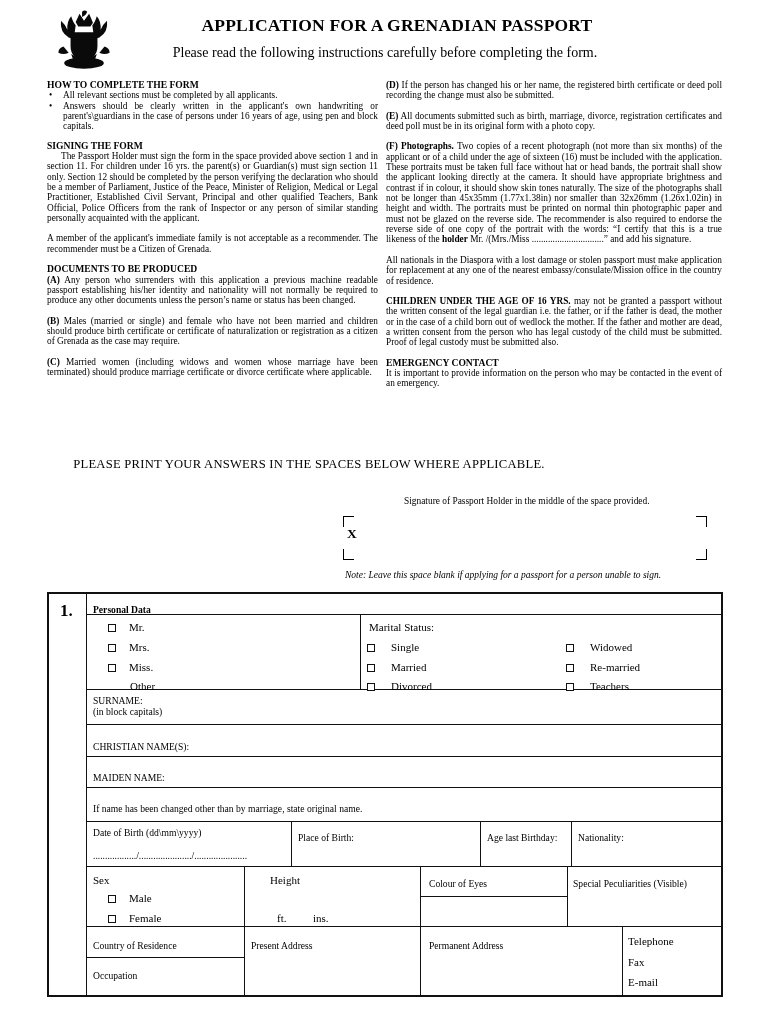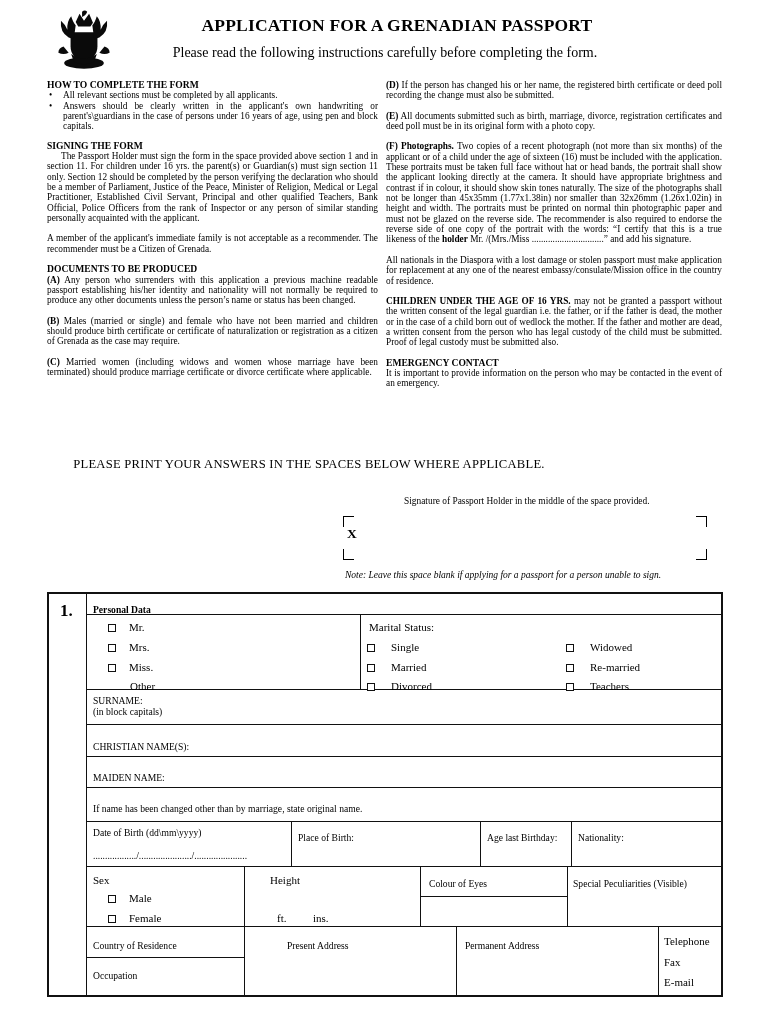--- a/index.html
+++ b/index.html
@@ -214,21 +214,21 @@
 
       <div class="frow" style="height:68px;">
         <div class="fcell" style="width:158px; display:flex; flex-direction:column;">
           <div class="subsplit" style="height:31px; padding:8px 0 0 6px;">
             <span class="flabel">Country of Residence</span>
           </div>
           <div style="height:37px; padding:7px 0 0 6px;">
             <span class="flabel">Occupation</span>
           </div>
         </div>
-        <div class="fcell" style="width:176px; padding:8px 0 0 6px;margin-left:36px;">
+        <div class="fcell" style="width:176px; padding:8px 0 0 6px;">
           <span class="flabel">Present Address</span>
         </div>
         <div class="fcell" style="width:202px; padding:8px 0 0 8px;">
           <span class="flabel">Permanent Address</span>
         </div>
         <div class="fcell" style="flex:1;">
           <div class="cbline" style="left:5px; top:8px;"><span>Telephone</span></div>
           <div class="cbline" style="left:5px; top:29px;"><span>Fax</span></div>
           <div class="cbline" style="left:5px; top:49px;"><span>E-mail</span></div>
         </div>

